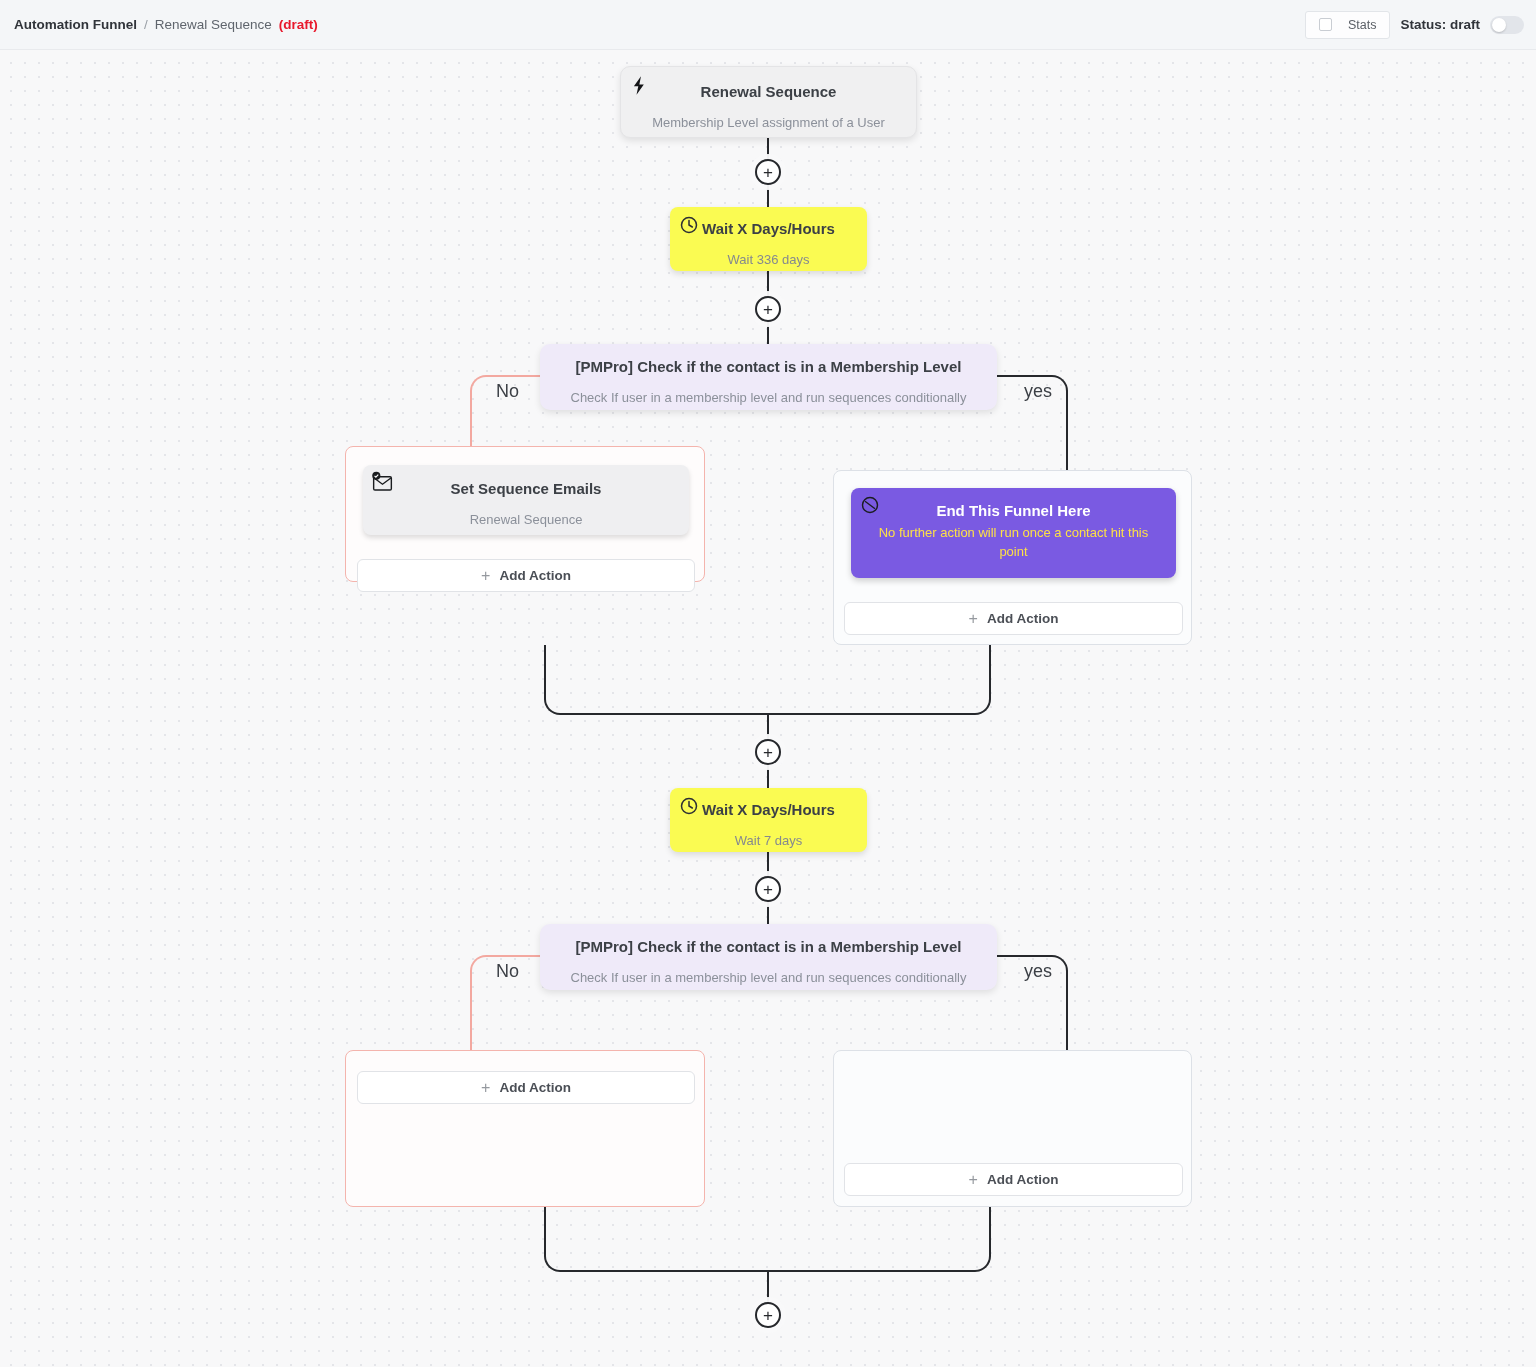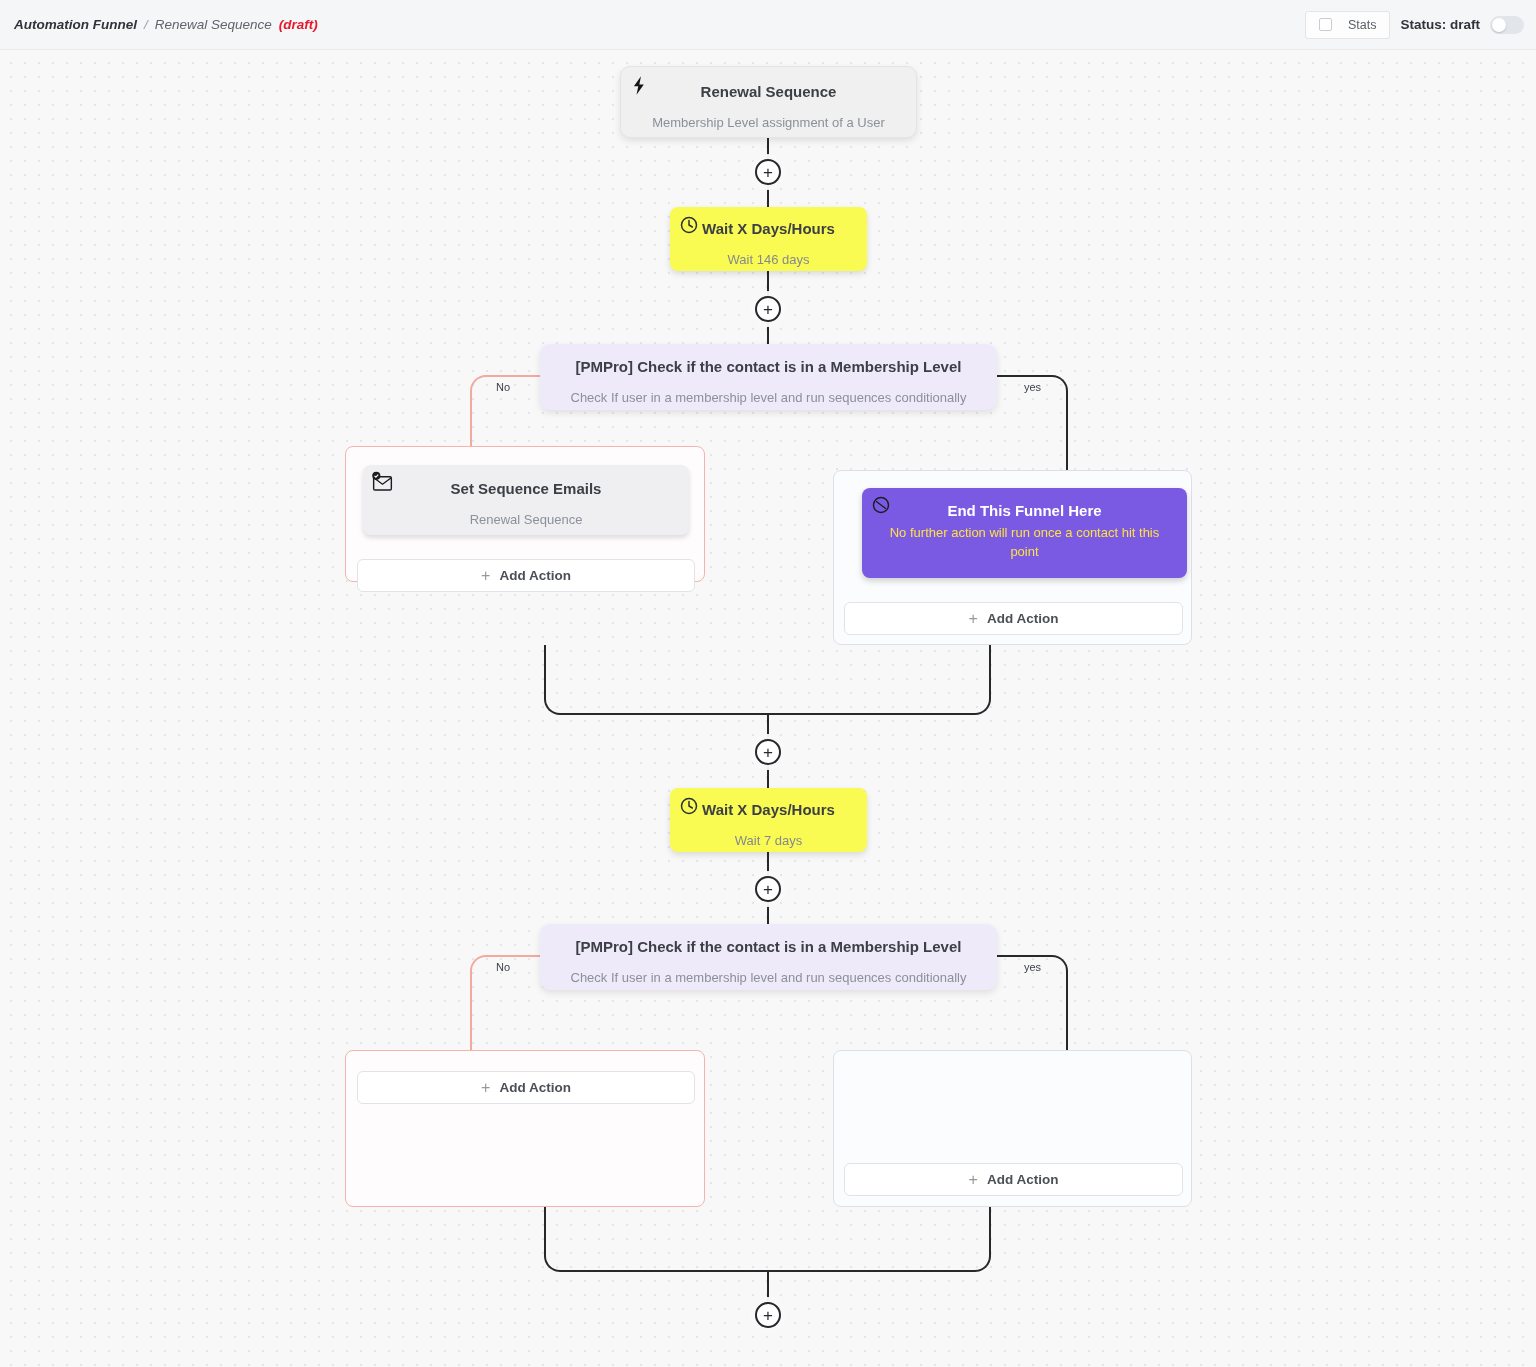--- a/index.html
+++ b/index.html
@@ -4,21 +4,21 @@
 <style>
   * { margin:0; padding:0; box-sizing:border-box; }
   html,body { width:1536px; height:1367px; font-family:"Liberation Sans", sans-serif; background:#f8f8f9; overflow:hidden; }
 
   
   .topbar{
     position:relative; width:1536px; height:50px; background:#f4f6f8;
     border-bottom:1px solid #e8eaed; display:flex; align-items:center;
     justify-content:space-between; padding:0 12px 0 14px; z-index:10;
   }
-  .crumbs{ display:flex; align-items:center; gap:7px; font-size:13.5px;font-style:italic; }
+  .crumbs{ display:flex; align-items:center; gap:7px; font-size:13.5px; }
   .crumb-root{ font-weight:700; color:#30343a; }
   .crumb-sep{ color:#9aa0a7; }
   .crumb-cur{ color:#5f656d; }
   .crumb-draft{ color:#e8182c; font-weight:700; }
   .topbar-right{ display:flex; align-items:center; gap:10px; }
   .stats-btn{
     display:flex; align-items:center; gap:16px; background:#fdfdfe;
     border:1px solid #e2e5e9; border-radius:3px; padding:6px 13px;
     font-size:12.5px; color:#5b6067; cursor:pointer;
   }
@@ -34,21 +34,21 @@
     background-size:14px 14px; background-position:4px 6px;
   }
 
   
   .vline{ position:absolute; width:2px; background:#26282c; z-index:1; }
   .edge{ position:absolute; z-index:1; }
   .edge.no-b{ border-left:2px solid #f3a8a0; border-top:2px solid #f3a8a0; border-top-left-radius:16px; }
   .edge.yes-b{ border-right:2px solid #26282c; border-top:2px solid #26282c; border-top-right-radius:16px; }
   .edge.mg-l{ border-left:2px solid #26282c; border-bottom:2px solid #26282c; border-bottom-left-radius:16px; }
   .edge.mg-r{ border-right:2px solid #26282c; border-bottom:2px solid #26282c; border-bottom-right-radius:16px; }
-  .edge-label{ position:absolute; z-index:2; font-size:11px; color:#3b3f45; }
+  .edge-label{ position:absolute; z-index:2; font-size:18px; color:#3b3f45; }
 
   .plus-node{
     position:absolute; width:26px; height:26px; border-radius:50%;
     border:2px solid #26282c; background:#ffffff; color:#26282c;
     box-shadow:0 0 0 5px rgba(249,249,250,.96);
     display:flex; align-items:center; justify-content:center;
     font-size:17px; line-height:1; z-index:3; cursor:pointer;
   }
 
   
@@ -142,21 +142,21 @@
   </div>
 
   <div class="node wait-card" style="left:670px;top:157px">
     <span class="node-icon">
       <svg width="20" height="20" viewBox="0 0 24 24" fill="none" stroke="#2c2f33" stroke-width="1.8">
           <circle cx="12" cy="12" r="9"></circle>
           <path d="M12 6.5V12l4 2.4" stroke-linecap="round"></path>
         </svg>
     </span>
     <div class="title">Wait X Days/Hours</div>
-    <div class="subtitle">Wait 146 days</div>
+    <div class="subtitle">Wait 336 days</div>
   </div>
 
   <div class="node cond-card" style="left:540px;top:294px">
     <div class="title">[PMPro] Check if the contact is in a Membership Level</div>
     <div class="subtitle">Check If user in a membership level and run sequences conditionally</div>
   </div>
 
   <div class="branch-box no" style="left:345px;top:396px;width:360px;height:136px">
     <div class="node action-card" style="left:17px;top:18px;width:326px;height:70px">
       <span class="node-icon" style="left:8px;top:6px">
@@ -170,21 +170,21 @@
       <div class="title">Set Sequence Emails</div>
       <div class="subtitle">Renewal Sequence</div>
     </div>
     <button class="add-action" style="left:11px;top:112px;width:338px;height:33px">
       <span class="plus-sm">+</span>
       <span>Add Action</span>
     </button>
   </div>
 
   <div class="branch-box yes" style="left:833px;top:420px;width:359px;height:175px">
-    <div class="node end-card" style="left:28px;top:17px;width:325px;height:90px">
+    <div class="node end-card" style="left:17px;top:17px;width:325px;height:90px">
       <span class="node-icon" style="left:9px;top:7px">
         <svg width="20" height="20" viewBox="0 0 24 24" fill="none" stroke="#1b1d21" stroke-width="1.7">
             <circle cx="12" cy="12" r="9"></circle>
             <path d="M6 7.5 18 16.5"></path>
           </svg>
       </span>
       <div class="title">End This Funnel Here</div>
       <div class="subtitle">No further action will run once a contact hit this point</div>
     </div>
     <button class="add-action" style="left:10px;top:131px;width:339px;height:33px">

